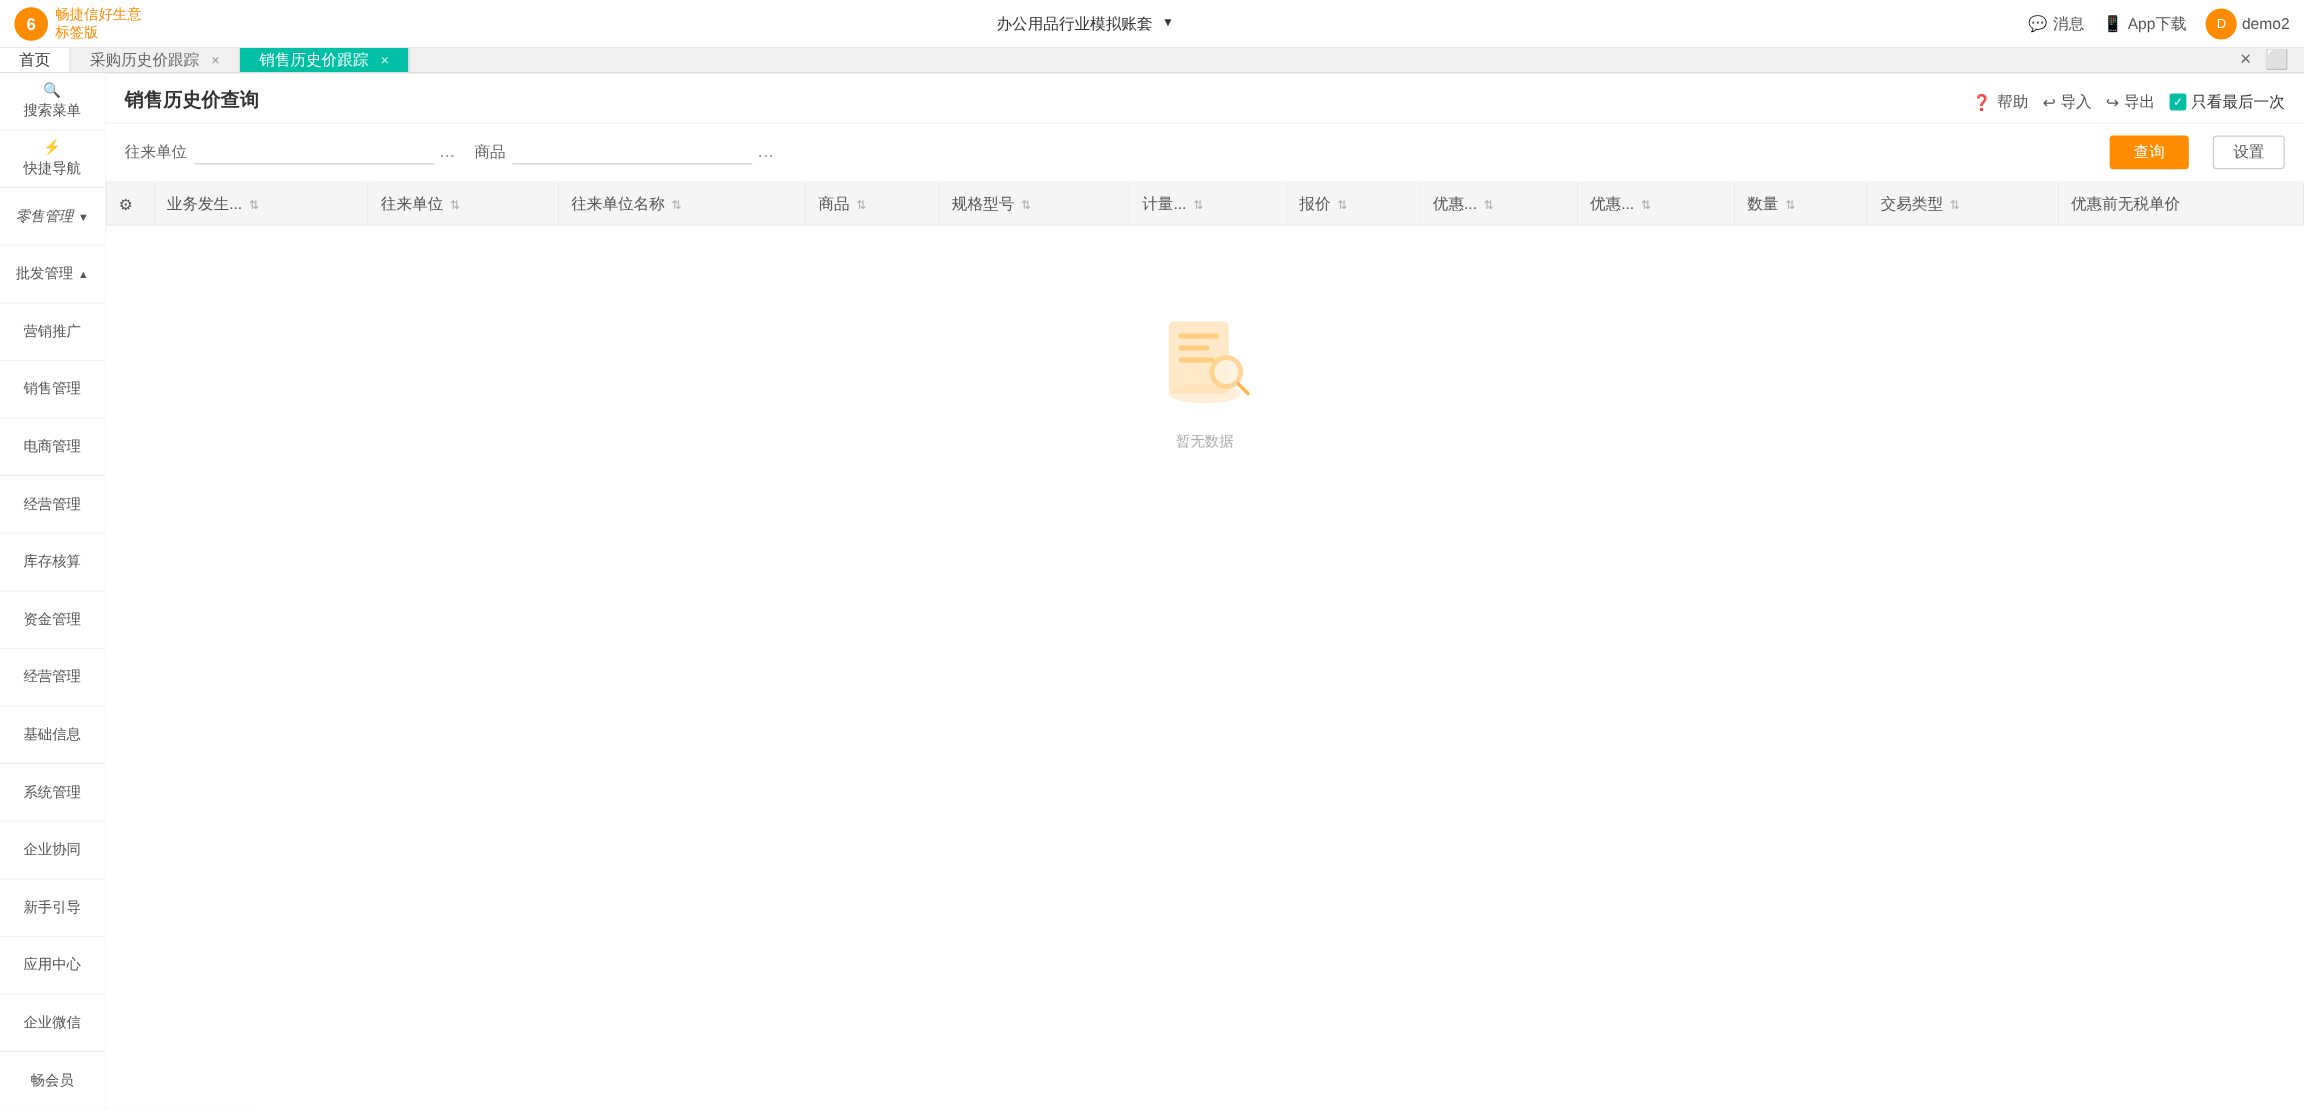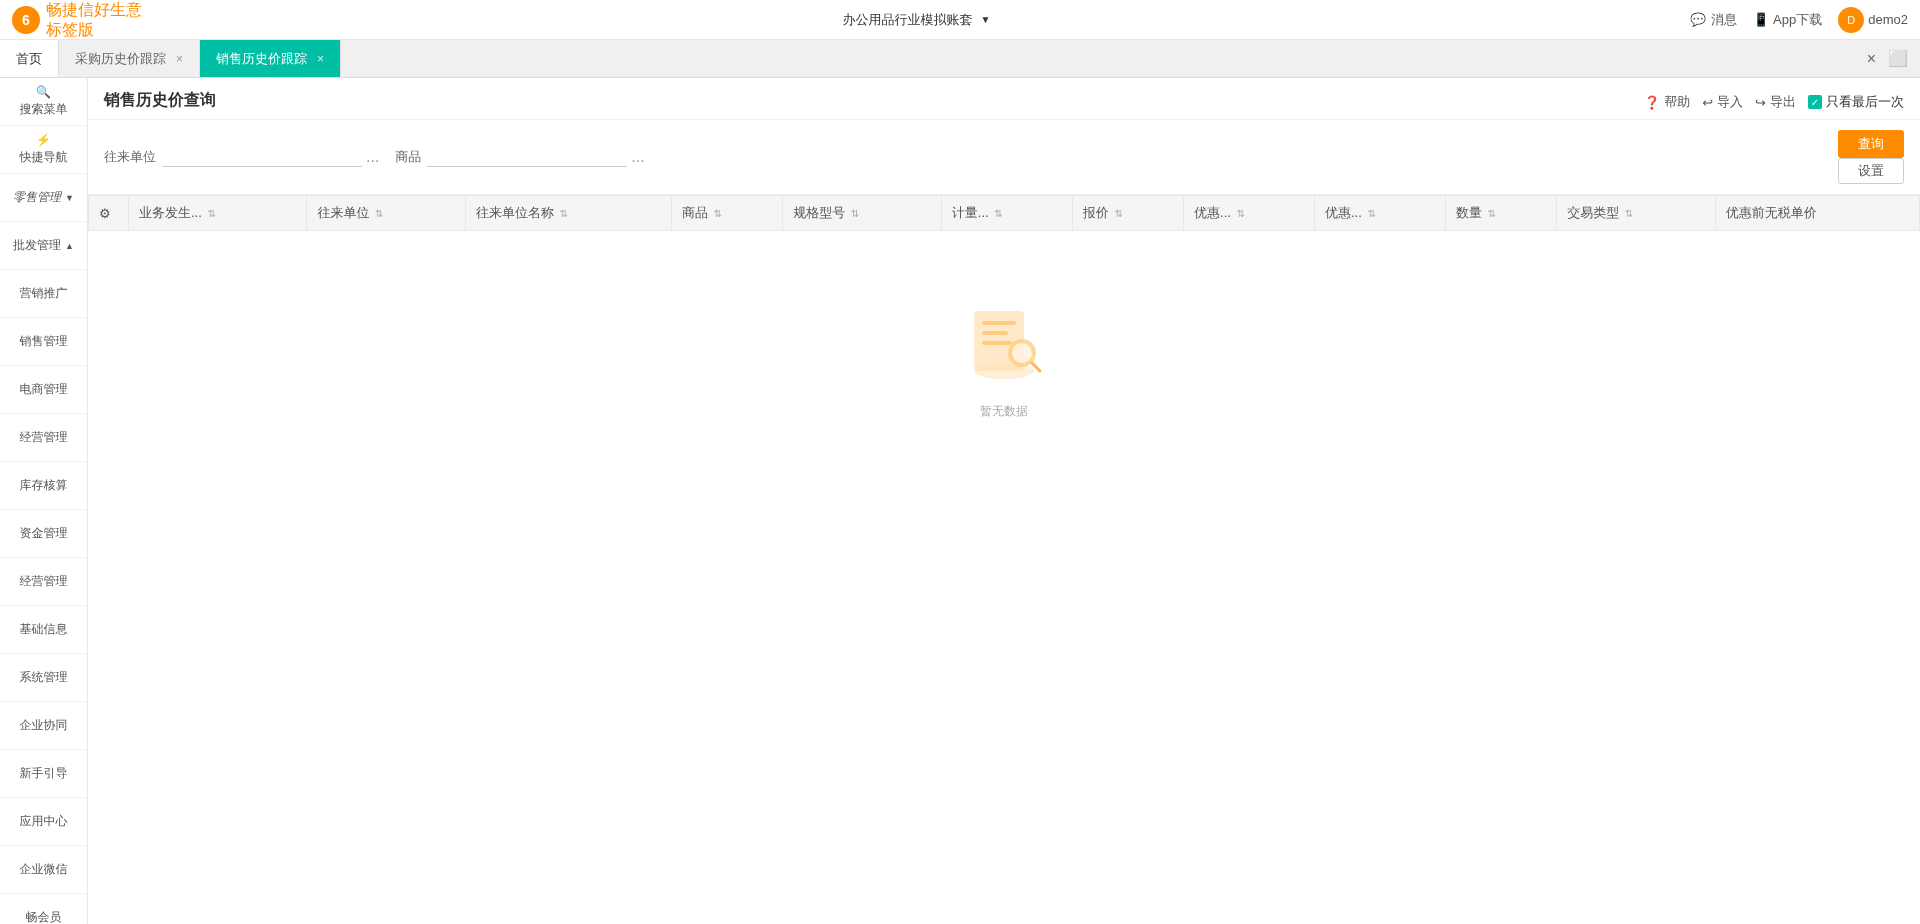--- a/index.html
+++ b/index.html
@@ -3,30 +3,30 @@
   <meta charset="utf-8">
   <style>
     * { margin: 0; padding: 0; box-sizing: border-box; }
     body { font-family: 'Microsoft YaHei', sans-serif; font-size: 13px; background: #f5f5f5; color: #333; width: 1920px; height: 924px; overflow: hidden; display: flex; flex-direction: column; }
 
     
     .top-bar { height: 40px; background: #fff; display: flex; align-items: center; justify-content: space-between; padding: 0 12px; border-bottom: 1px solid #e8e8e8; flex-shrink: 0; }
     .top-bar-left { display: flex; align-items: center; gap: 8px; }
     .logo-area { display: flex; align-items: center; gap: 6px; }
     .logo-icon { width: 28px; height: 28px; background: #ff8c00; border-radius: 50%; display: flex; align-items: center; justify-content: center; color: #fff; font-size: 14px; font-weight: bold; }
-    .logo-text { font-size: 16px; color: #ff8c00; line-height: 1.2; }
+    .logo-text { font-size: 12px; color: #ff8c00; line-height: 1.2; }
     .top-bar-center { display: flex; align-items: center; gap: 8px; color: #666; font-size: 13px; }
     .top-bar-center span { color: #333; }
     .dropdown-arrow { color: #999; font-size: 10px; }
     .top-bar-right { display: flex; align-items: center; gap: 16px; color: #555; font-size: 13px; }
     .top-bar-right-item { display: flex; align-items: center; gap: 4px; cursor: pointer; }
     .avatar { width: 26px; height: 26px; background: #ff8c00; border-radius: 50%; display: flex; align-items: center; justify-content: center; color: #fff; font-size: 11px; }
 
     
-    .tab-bar { height: 38px; background: #f0f0f0; display: flex; align-items: stretch; flex-shrink: 0; border-bottom: 1px solid #ddd; position: relative; }
+    .tab-bar { height: 21px; background: #f0f0f0; display: flex; align-items: stretch; flex-shrink: 0; border-bottom: 1px solid #ddd; position: relative; }
     .tab { display: flex; align-items: center; padding: 0 16px; gap: 6px; cursor: pointer; font-size: 13px; color: #555; border-right: 1px solid #ddd; white-space: nowrap; }
     .tab.home { background: #fff; color: #333; }
     .tab.inactive { background: #f0f0f0; color: #666; }
     .tab .close-btn { color: #999; font-size: 12px; cursor: pointer; margin-left: 4px; }
     .tab-bar-actions { margin-left: auto; display: flex; align-items: center; padding: 0 12px; gap: 12px; }
     .tab-action-btn { color: #666; cursor: pointer; font-size: 16px; }
 
     
     .main-area { display: flex; flex: 1; overflow: hidden; }
 
@@ -49,21 +49,21 @@
     .filter-label { color: #666; font-size: 13px; white-space: nowrap; }
     .date-btns { display: flex; gap: 4px; align-items: center; }
     .date-btn { padding: 2px 6px; font-size: 12px; color: #555; cursor: pointer; border-radius: 3px; }
     .date-btn.active { background: #ff8c00; color: #fff; border-radius: 10px; }
     .date-range { font-size: 12px; color: #999; margin-top: 2px; }
     .filter-input-wrap { display: flex; align-items: center; gap: 4px; }
     .filter-input { border: none; border-bottom: 1px solid #ccc; outline: none; font-size: 13px; width: 200px; color: #333; padding: 2px 4px; background: transparent; }
     .filter-dots { color: #999; font-size: 16px; cursor: pointer; }
 
     
-    .filter-actions { display: flex; flex-direction: column; gap: 0; margin-left: auto; padding-left: 29px; }
+    .filter-actions { display: flex; gap: 20px; margin-left: auto; padding-left: 29px; }
     .btn-query { background: #ff8c00; color: #fff; border: none; padding: 5px 20px; border-radius: 3px; cursor: pointer; font-size: 13px; }
     .btn-settings { background: #fff; color: #555; border: 1px solid #ccc; padding: 3px 16px; border-radius: 3px; cursor: pointer; font-size: 13px; }
 
     
     .table-wrap { flex: 1; overflow: auto; }
     .data-table { width: 100%; border-collapse: collapse; font-size: 13px; }
     .data-table th { background: #f5f5f5; border: 1px solid #e8e8e8; padding: 8px 10px; text-align: left; color: #555; font-weight: 500; white-space: nowrap; position: sticky; top: 0; }
     .data-table th .sort-icon { color: #aaa; font-size: 10px; margin-left: 2px; }
     .settings-col { width: 40px; text-align: center; }
 

